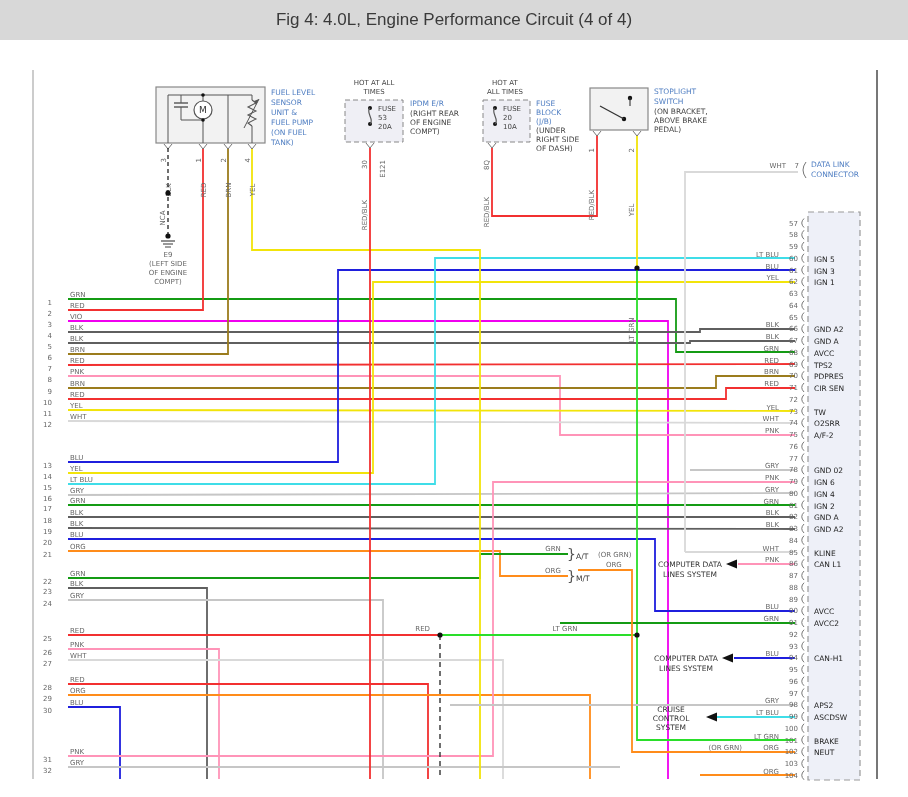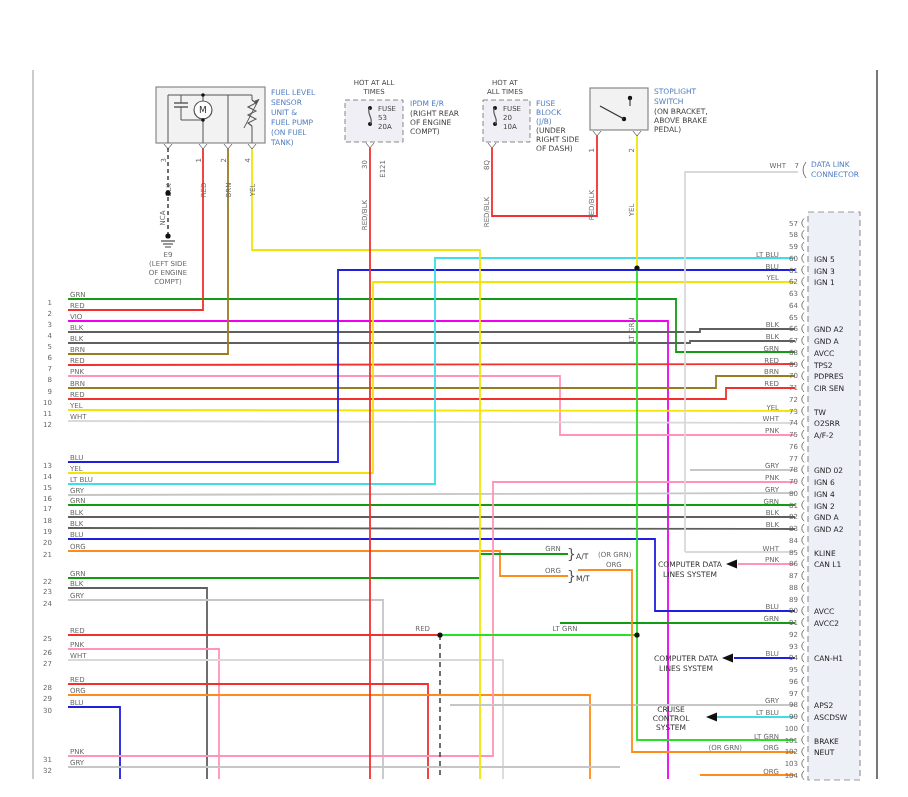--- a/index.html
+++ b/index.html
@@ -452,13 +452,16 @@
       <text x="634" y="148" font-size="7" fill="#666666" text-anchor="end" font-family="&quot;DejaVu Sans&quot;,sans-serif" transform="rotate(-90 634 148)">2</text>
       <text x="594" y="205" font-size="7" fill="#666666" text-anchor="middle" font-family="&quot;DejaVu Sans&quot;,sans-serif" transform="rotate(-90 594 205)">RED/BLK</text>
       <text x="634" y="210" font-size="7" fill="#666666" text-anchor="middle" font-family="&quot;DejaVu Sans&quot;,sans-serif" transform="rotate(-90 634 210)">YEL</text>
       <text x="634" y="330" font-size="7" fill="#666666" text-anchor="middle" font-family="&quot;DejaVu Sans&quot;,sans-serif" transform="rotate(-90 634 330)">LT GRN</text>
       <text x="786" y="168" font-size="7" fill="#666666" text-anchor="end" font-family="&quot;DejaVu Sans&quot;,sans-serif">WHT</text>
       <text x="799" y="168" font-size="7" fill="#666666" text-anchor="end" font-family="&quot;DejaVu Sans&quot;,sans-serif">7</text>
       <path d="M806 162 Q800 170 806 178" fill="none" stroke="#777" stroke-width="1"></path>
       <text x="811" y="167" font-size="7.5" fill="#4f7ec2" text-anchor="start" font-family="&quot;DejaVu Sans&quot;,sans-serif">DATA LINK</text>
       <text x="811" y="177" font-size="7.5" fill="#4f7ec2" text-anchor="start" font-family="&quot;DejaVu Sans&quot;,sans-serif">CONNECTOR</text>
     </svg>
+  <div id="titlebar">
+    <span class="t">Fig 4: 4.0L, Engine Performance Circuit (4 of 4)</span>
+  </div>
 </div>
 
 </body></html>

